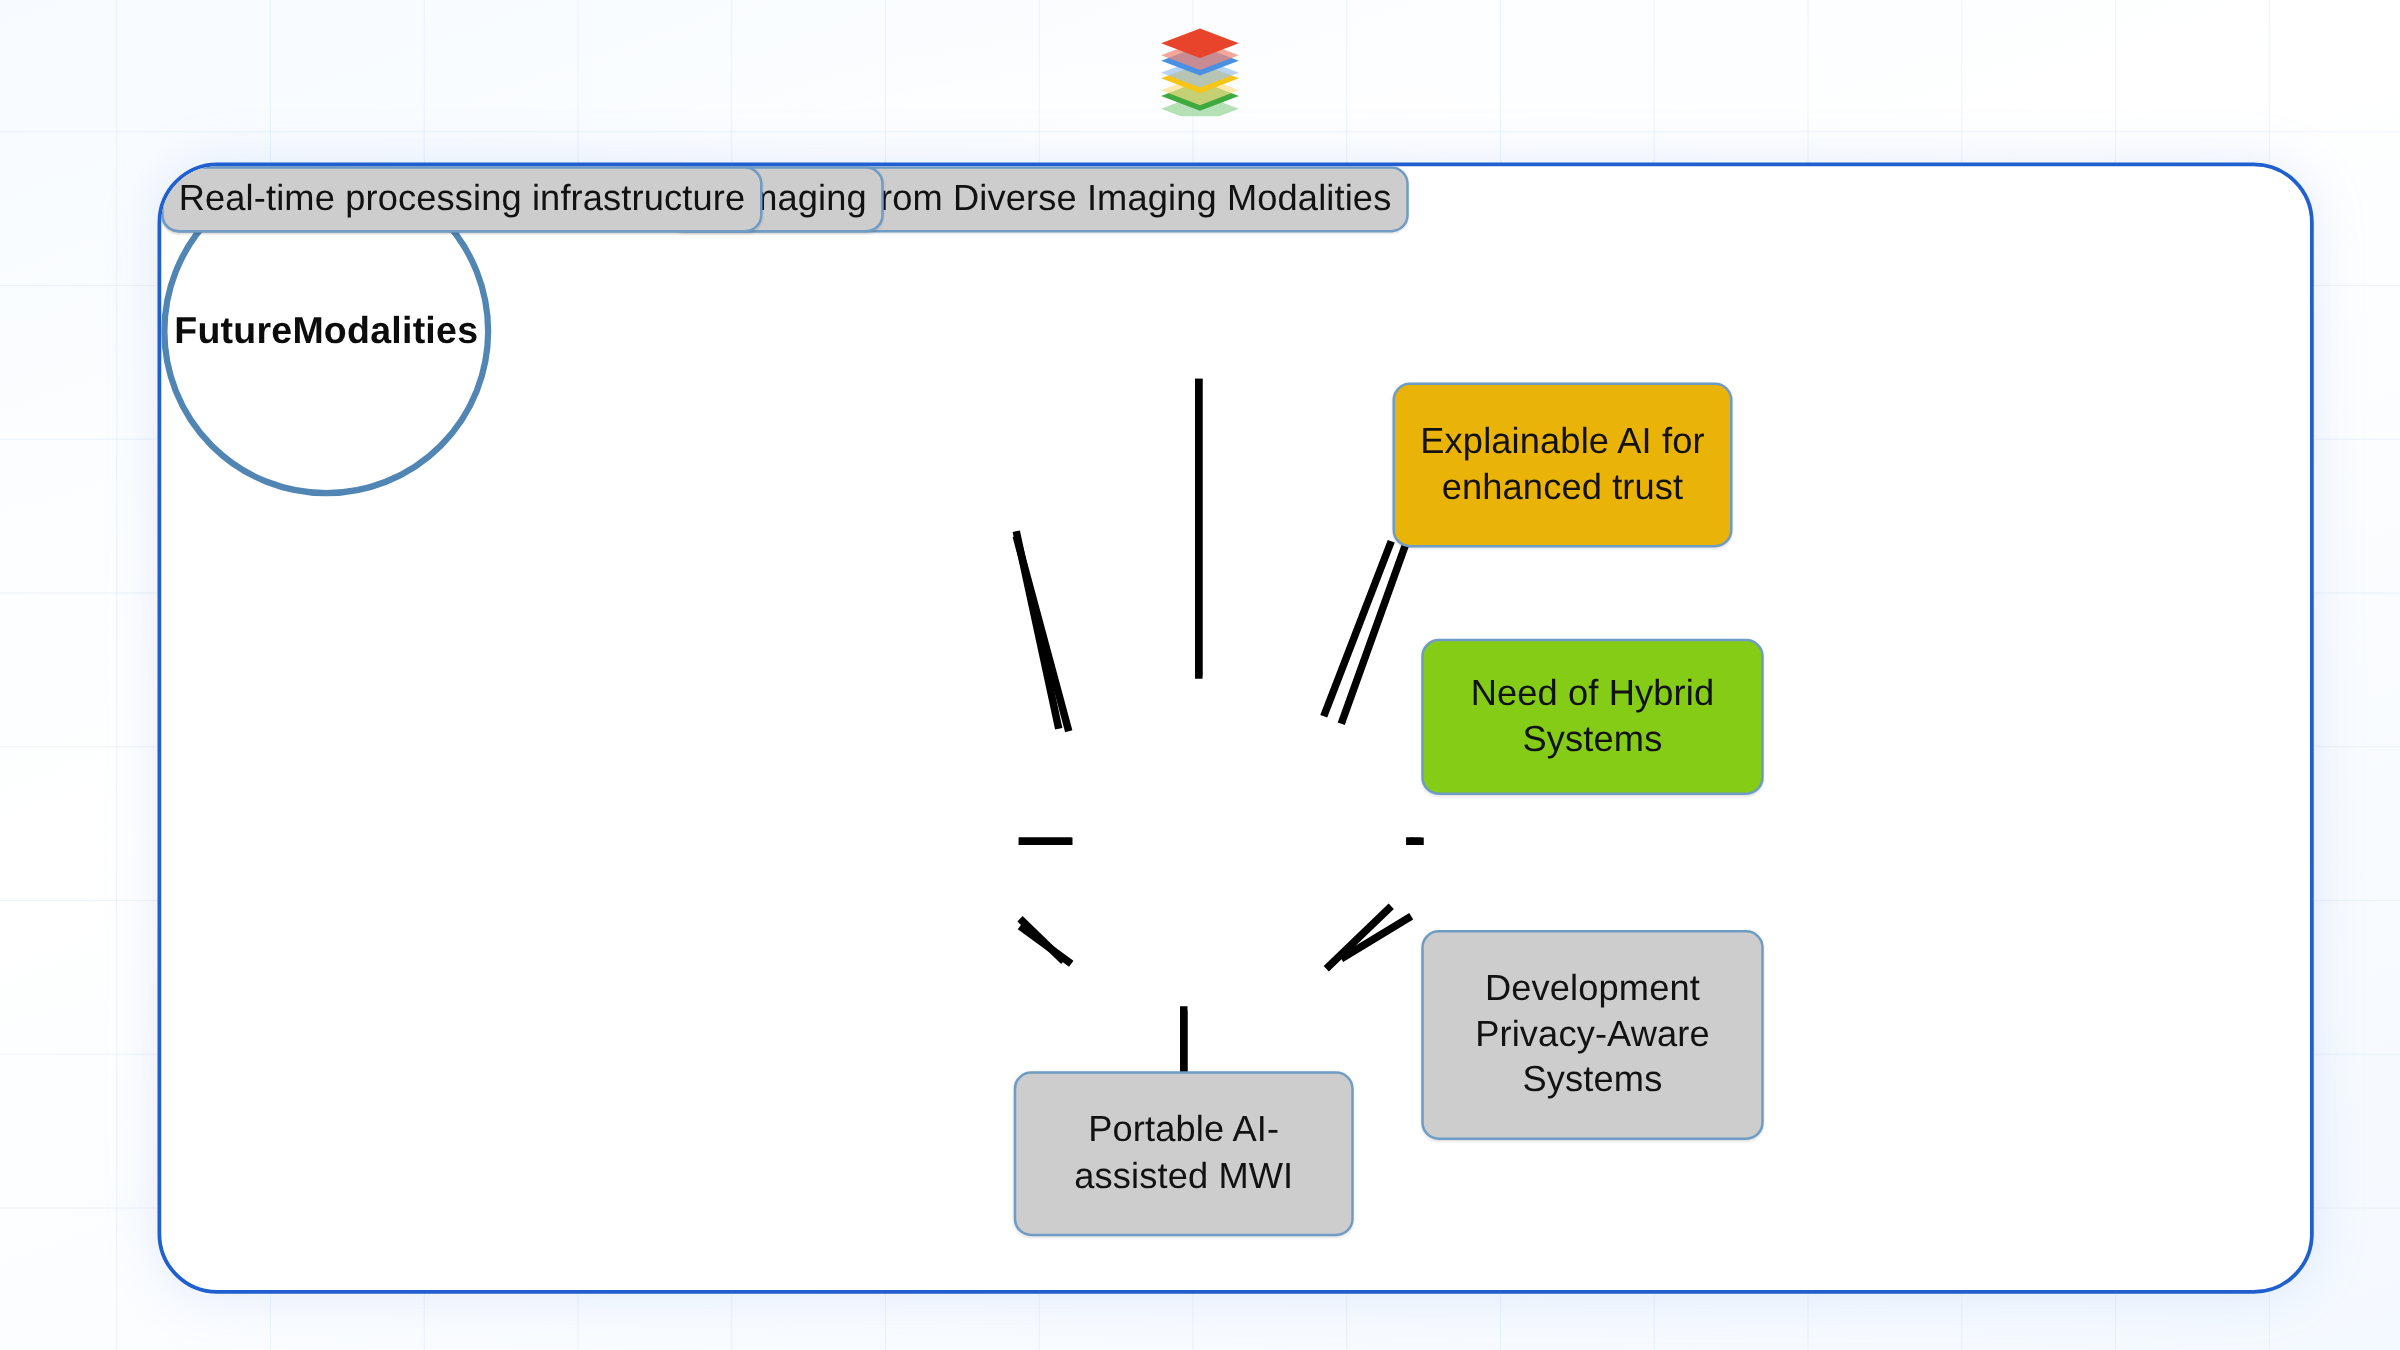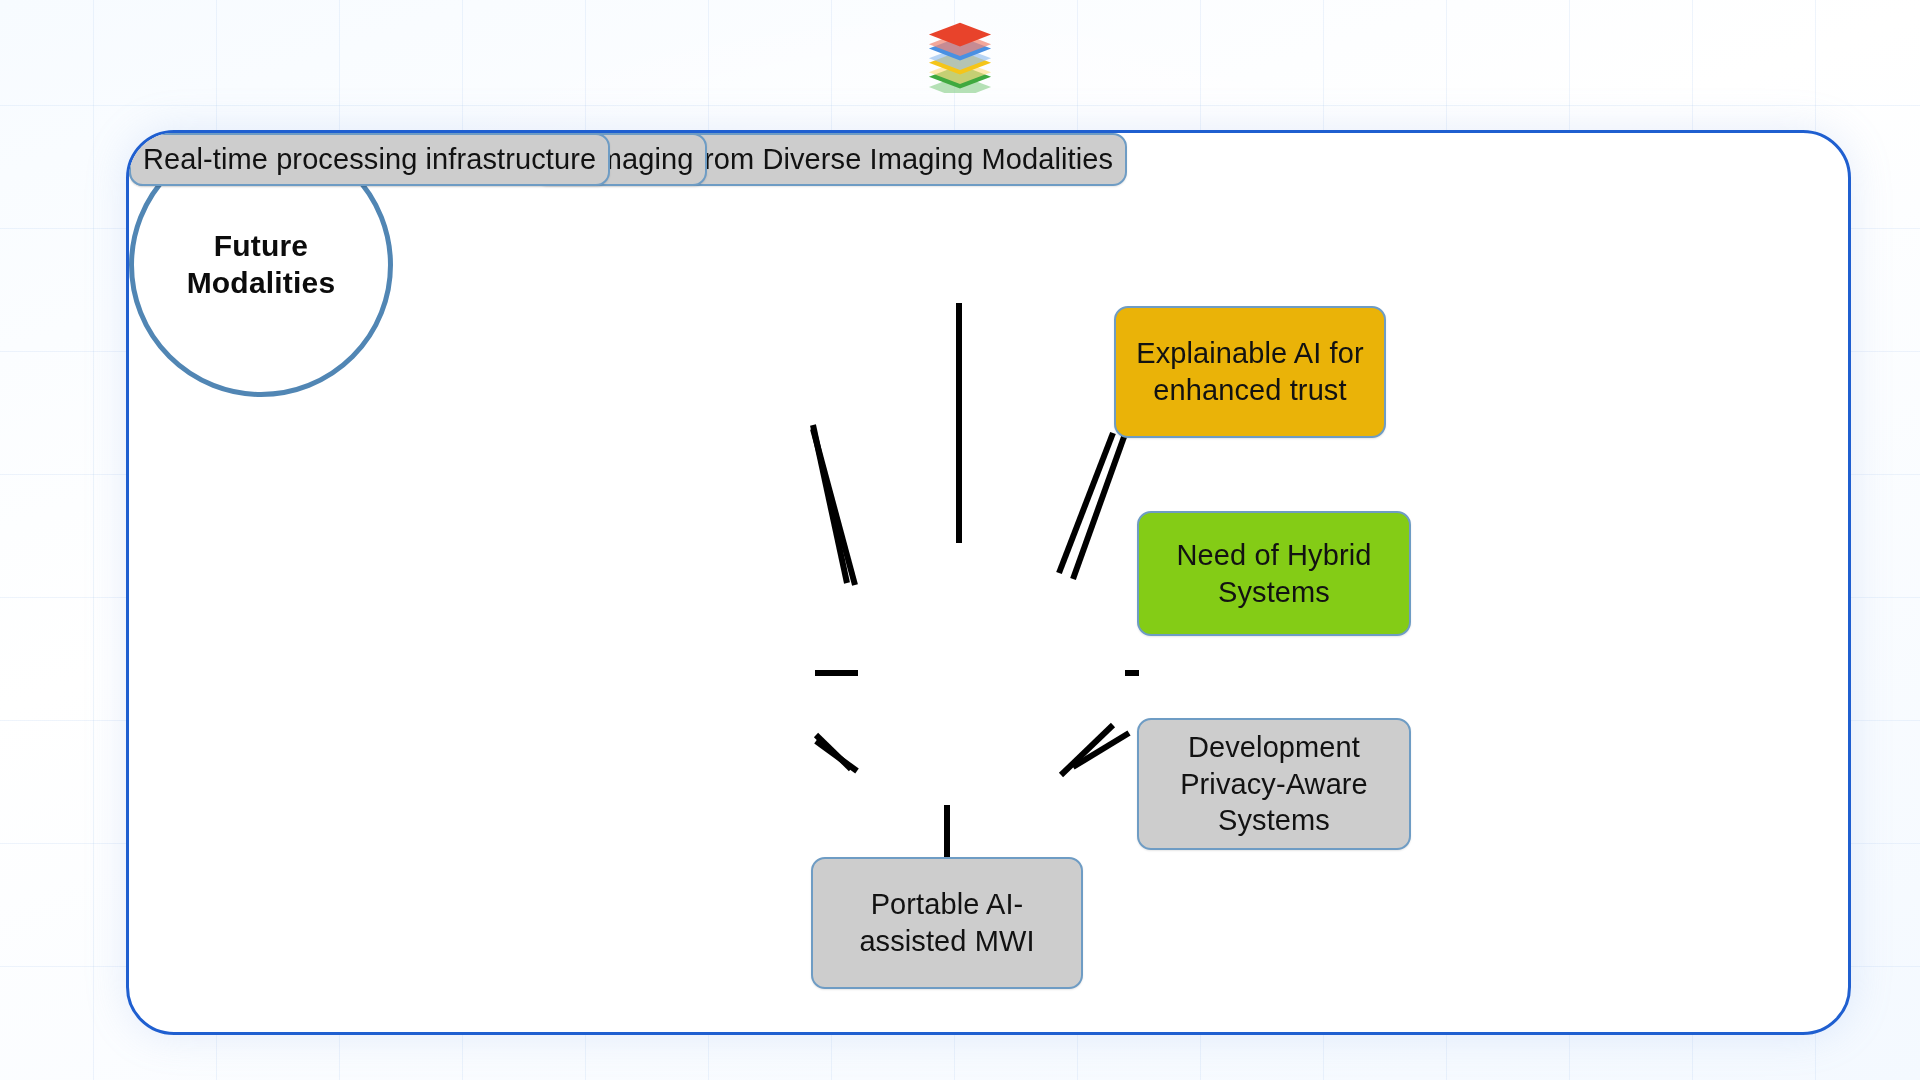--- a/index.html
+++ b/index.html
@@ -98,21 +98,21 @@
 
   
   .hub {
     position: absolute;
     width: 264px;
     height: 264px;
     border-radius: 50%;
     background: #ffffff;
     border: 5px solid #0f766e;
     display: flex;
-    flex-direction: column;
+    flex-direction: row;
     align-items: center;
     justify-content: center;
     text-align: center;
     z-index: 4;
   }
   .hub-label {
     font-size: 30px;
     font-weight: 700;
     color: #0c0c0c;
     line-height: 1.22;
@@ -137,21 +137,21 @@
     font-size: 29px;
     line-height: 1.26;
     color: #121212;
     letter-spacing: 0.1px;
   }
 
   
   .n-top          { left: 693px;  top: 38px;   width: 273px; height: 132px; }
   .n-topright     { left: 985px;  top: 173px;  width: 272px; height: 132px; }
   .n-right        { left: 1008px; top: 378px;  width: 274px; height: 125px; }
-  .n-bottomright  { left: 1008px; top: 585px;  width: 274px; height: 132px; }
+  .n-bottomright  { left: 1008px; top: 611px;  width: 274px; height: 168px; }
   .n-bottom       { left: 682px;  top: 724px;  width: 272px; height: 132px; }
   .n-bottomleft   { left: 405px;  top": 0;     }
   .n-bottomleft   { left: 405px;  top: 585px;  width: 282px; height: 132px; }
   .n-left         { left: 404px;  top: 378px;  width: 282px; height: 125px; }
   .n-topleft      { left: 404px;  top: 173px;  width: 280px; height: 132px; }
 
   .hub { left: 729px; top: 408px; }
 </style>
 </head>
 <body>

